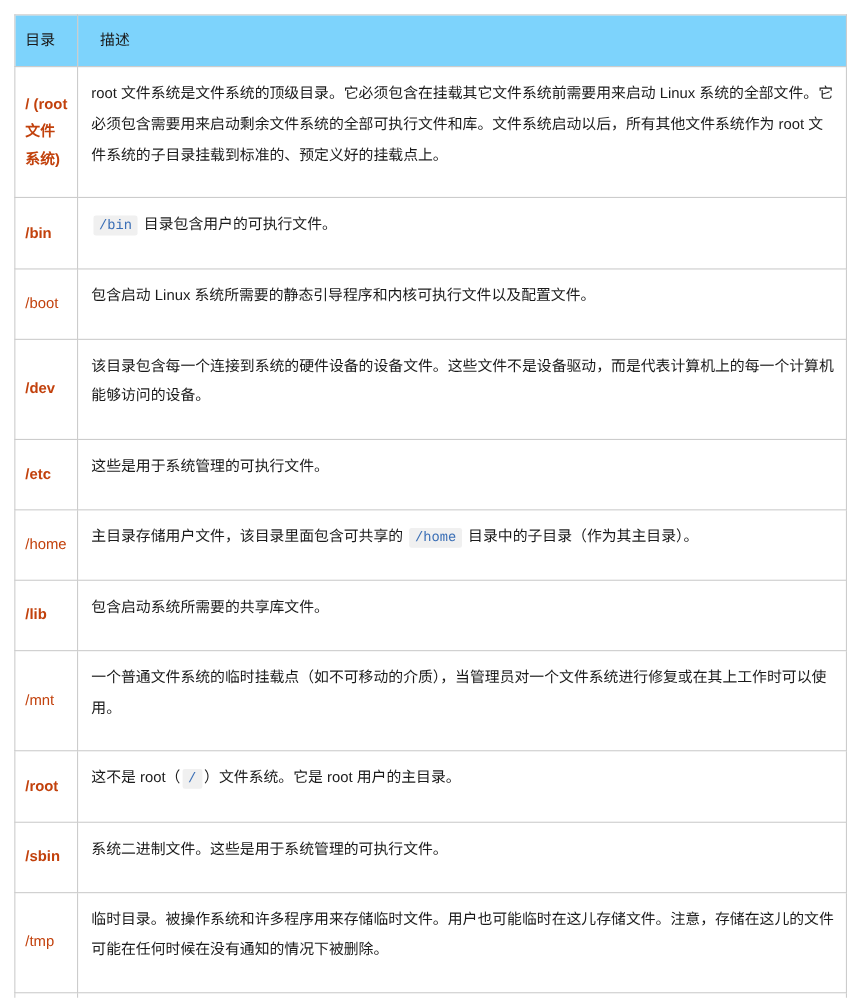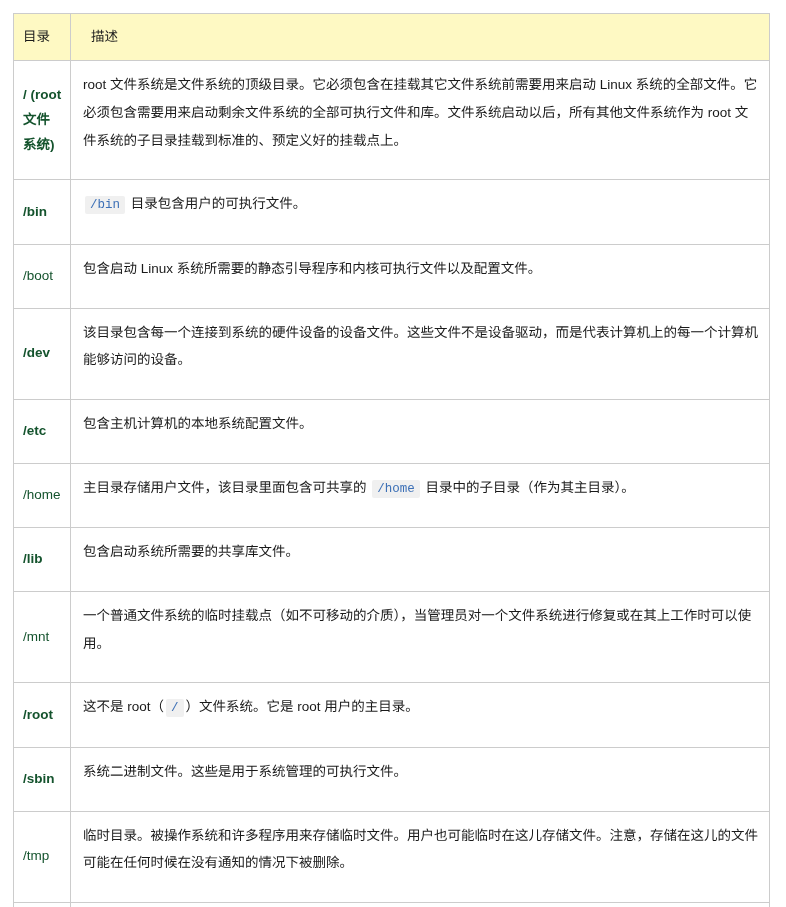--- a/index.html
+++ b/index.html
@@ -36,37 +36,37 @@
 
   table.fs-table th,
   table.fs-table td {
     border: 1px solid #cccccc;
     vertical-align: middle;
     text-align: left;
   }
 
   
   table.fs-table thead th {
-    background: #fef9c3;
+    background: #7dd3fc;
     font-weight: normal;
     font-size: 13.5px;
     color: #1a1a1a;
     padding: 13px 9px 13px 9px;
     line-height: 1.5;
   }
   table.fs-table thead th.h-desc {
     padding-left: 20px;
   }
 
   
   td.dir-cell {
     padding: 10px 8px 10px 9px;
     font-size: 13.5px;
     line-height: 1.85;
-    color: #14532d;
+    color: #c2410c;
     word-break: break-word;
   }
   td.dir-cell.bold { font-weight: bold; }
 
   td.desc-cell {
     padding: 10px 10px 25px 12px;
     font-size: 13.5px;
     line-height: 2.05;
     color: #1a1a1a;
   }
@@ -110,21 +110,21 @@
         <tr>
           <td class="dir-cell">/boot</td>
           <td class="desc-cell"><span>包含启动 Linux 系统所需要的静态引导程序和内核可执行文件以及配置文件。</span></td>
         </tr>
         <tr>
           <td class="dir-cell bold">/dev</td>
           <td class="desc-cell"><span>该目录包含每一个连接到系统的硬件设备的设备文件。这些文件不是设备驱动，而是代表计算机上的每一个计算机能够访问的设备。</span></td>
         </tr>
         <tr>
           <td class="dir-cell bold">/etc</td>
-          <td class="desc-cell"><span>包含主机计算机的本地系统配置文件。</span></td>
+          <td class="desc-cell"><span>这些是用于系统管理的可执行文件。</span></td>
         </tr>
         <tr>
           <td class="dir-cell">/home</td>
           <td class="desc-cell"><span>主目录存储用户文件，该目录里面包含可共享的 </span><code class="inline-code">/home</code><span> 目录中的子目录（作为其主目录）。</span></td>
         </tr>
         <tr>
           <td class="dir-cell bold">/lib</td>
           <td class="desc-cell"><span>包含启动系统所需要的共享库文件。</span></td>
         </tr>
         <tr>

